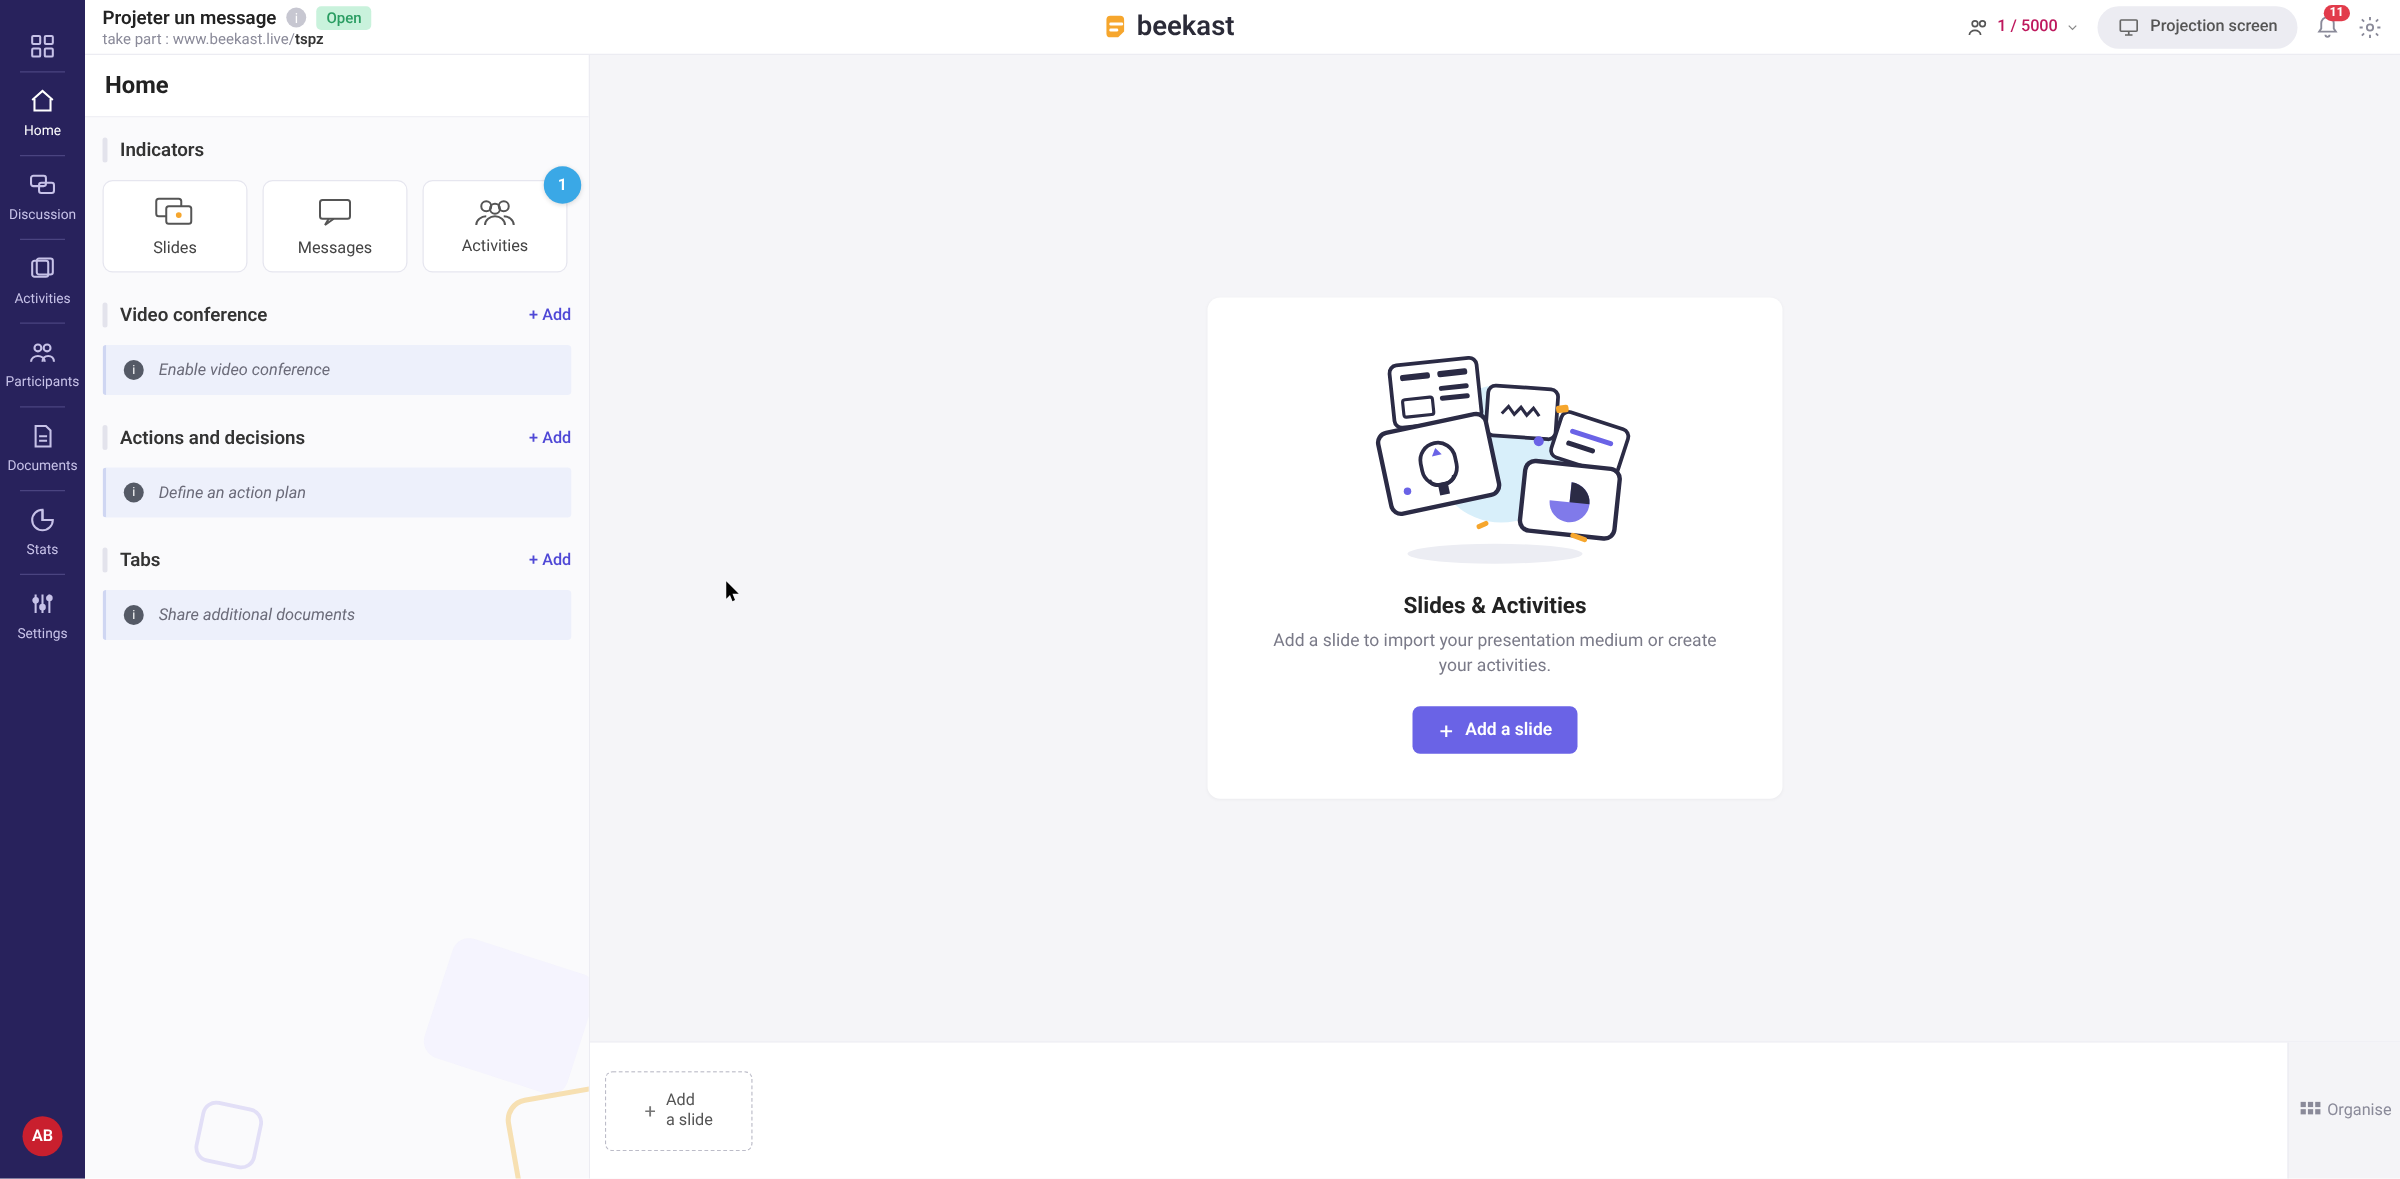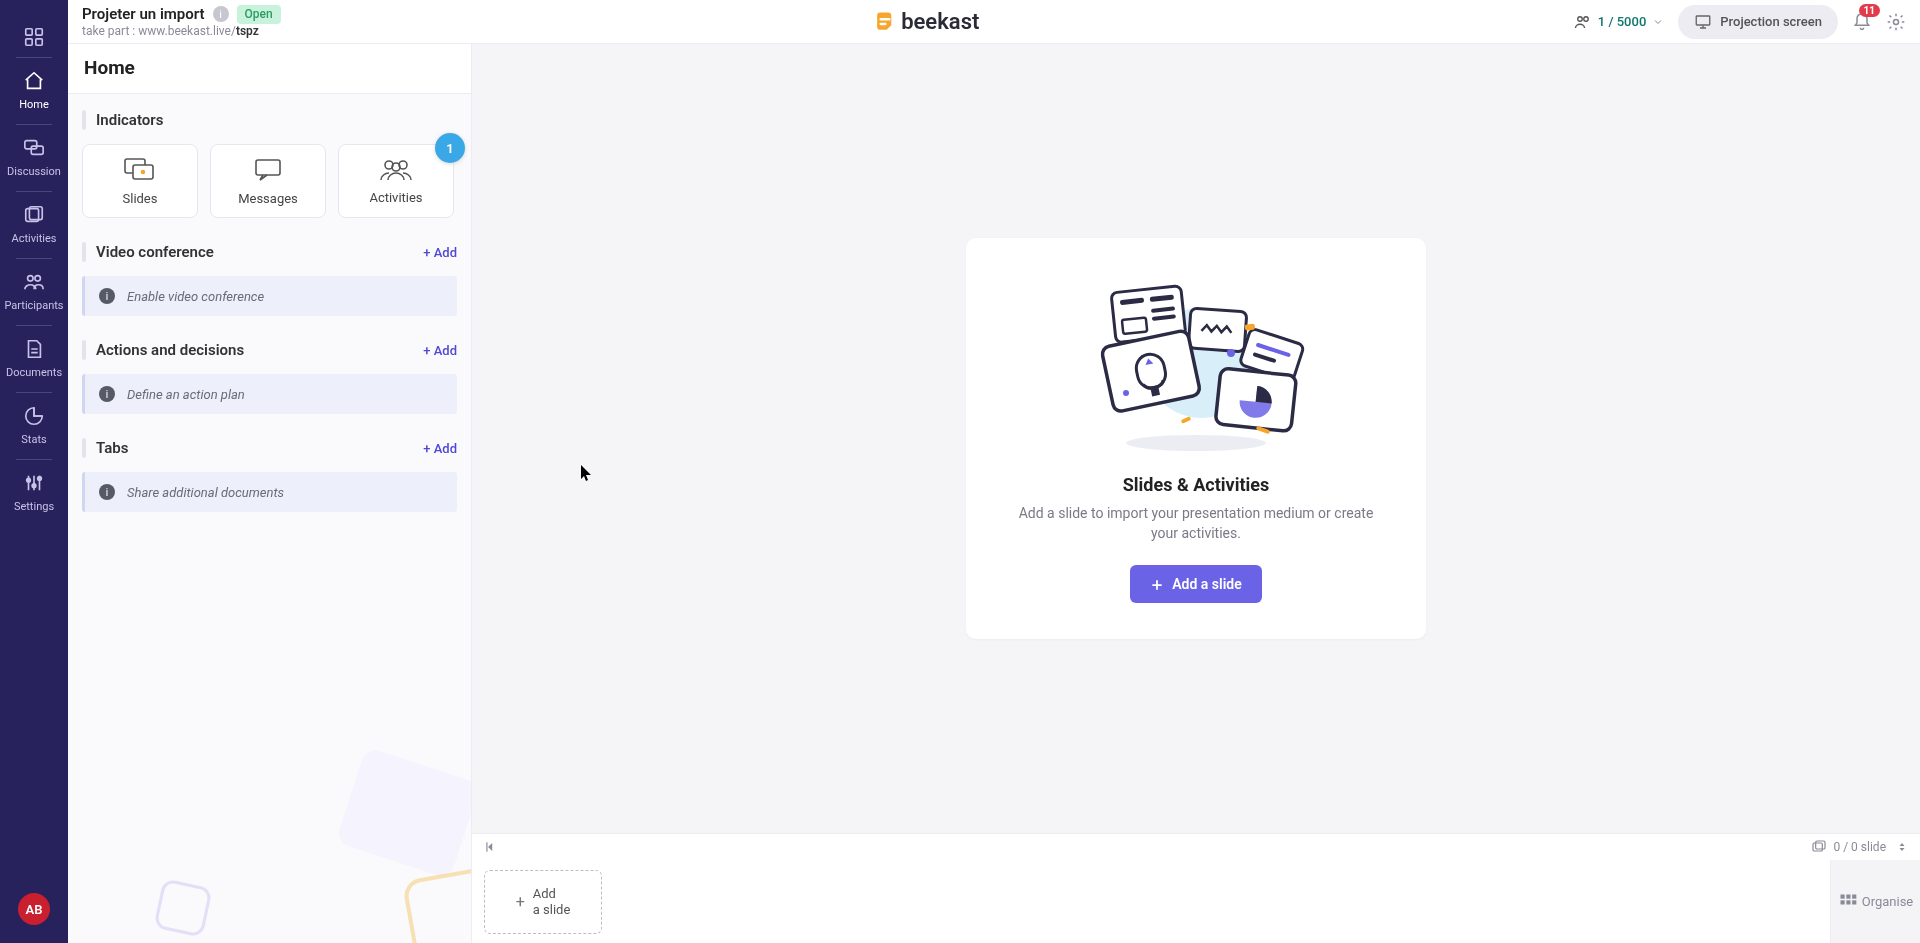--- a/index.html
+++ b/index.html
@@ -25,21 +25,21 @@
 .header-title-row { display: flex; align-items: center; gap: 8px; }
 .header-title { font-size: 15px; font-weight: 600; color: #222; }
 .info-dot { width: 16px; height: 16px; border-radius: 50%; background: #c7c7d1; color: #fff; font-size: 11px; display: flex; align-items: center; justify-content: center; }
 .status-chip { background: #c9f2dc; color: #2a9d62; font-size: 12px; padding: 2px 8px; border-radius: 4px; font-weight: 500; }
 .header-sub { font-size: 12px; color: #8a8a99; }
 .header-sub b { color: #333; font-weight: 600; }
 .header-center { flex: 1; display: flex; justify-content: center; align-items: center; text-align: center; }
 .brand { display: flex; align-items: center; gap: 6px; font-size: 22px; font-weight: 600; color: #2b2b38; }
 .brand-mark { width: 20px; height: 22px; }
 .header-right { display: flex; align-items: center; gap: 14px; }
-.participants-pill { display: flex; align-items: center; gap: 6px; color: #0f766e; font-size: 13px; font-weight: 500; }
+.participants-pill { display: flex; align-items: center; gap: 6px; color: #be185d; font-size: 13px; font-weight: 500; }
 .proj-btn { background: #ececf2; border-radius: 20px; padding: 8px 16px; display: flex; align-items: center; gap: 8px; font-size: 13px; color: #555; font-weight: 500; }
 .bell { position: relative; color: #8a8a99; }
 .bell-badge { position: absolute; top: -8px; right: -8px; background: #e23b4b; color: #fff; font-size: 10px; font-weight: 700; border-radius: 9px; padding: 1px 5px; }
 .gear { color: #8a8a99; }
 
 
 .body { flex: 1; display: flex; min-height: 0; }
 
 .left-col { width: 404px; border-right: 1px solid #ececf2; display: flex; flex-direction: column; background: #fff; position: relative; overflow: hidden; }
 .left-col-title-bar { padding: 12px 16px 14px; border-bottom: 1px solid #ececf2; }
@@ -186,21 +186,21 @@
       <span>Settings</span>
     </div>
 
     <div class="avatar">AB</div>
   </nav>
 
   <div class="main">
     <div class="header">
       <div class="header-left">
         <div class="header-title-row">
-          <span class="header-title">Projeter un import</span>
+          <span class="header-title">Projeter un message</span>
           <span class="info-dot">i</span>
           <span class="status-chip">Open</span>
         </div>
         <div class="header-sub">
           <span>take part : www.beekast.live/</span><b>tspz</b>
         </div>
       </div>
 
       <div class="header-center">
         <div class="brand">
@@ -375,40 +375,20 @@
             <div class="primary-btn">
               <svg width="14" height="14" viewBox="0 0 24 24" fill="none" stroke="#fff" stroke-width="3">
                   <path d="M12 4v16M4 12h16"></path>
                 </svg>
               <span>Add a slide</span>
             </div>
           </div>
         </div>
 
         <div class="strip">
-          <div class="strip-top">
-            <span class="collapse">
-              <svg width="14" height="14" viewBox="0 0 24 24" fill="#8a8a99">
-                  <path d="M14 5l-7 7 7 7z"></path>
-                  <rect x="4" y="4" width="2" height="16"></rect>
-                </svg>
-            </span>
-            <span style="display:flex;align-items:center;gap:10px;">
-              <span style="display:flex;align-items:center;gap:6px;">
-                <svg width="16" height="16" viewBox="0 0 24 24" fill="none" stroke="#8a8a99" stroke-width="1.8">
-                    <rect x="3" y="6" width="14" height="12" rx="2"></rect>
-                    <rect x="7" y="3" width="14" height="12" rx="2"></rect>
-                  </svg>
-                <span>0 / 0 slide</span>
-              </span>
-              <svg width="12" height="12" viewBox="0 0 24 24" fill="#8a8a99">
-                  <path d="M7 10l5-6 5 6zM7 14l5 6 5-6z"></path>
-                </svg>
-            </span>
-          </div>
           <div class="strip-body-wrap">
             <div class="strip-body-inner">
               <div class="add-slide-tile">
                 <span class="plus">+</span>
                 <span style="text-align:left;line-height:1.2;">
                   <span>Add</span><br>
                   <span>a slide</span>
                 </span>
               </div>
             </div>

